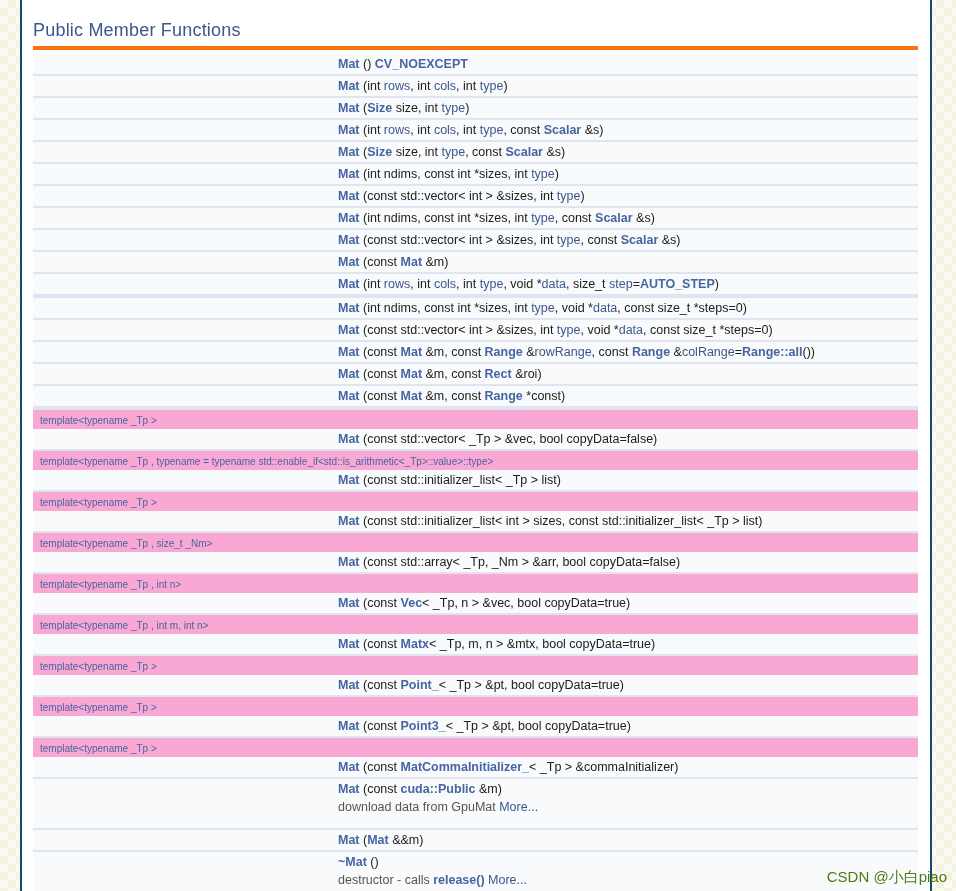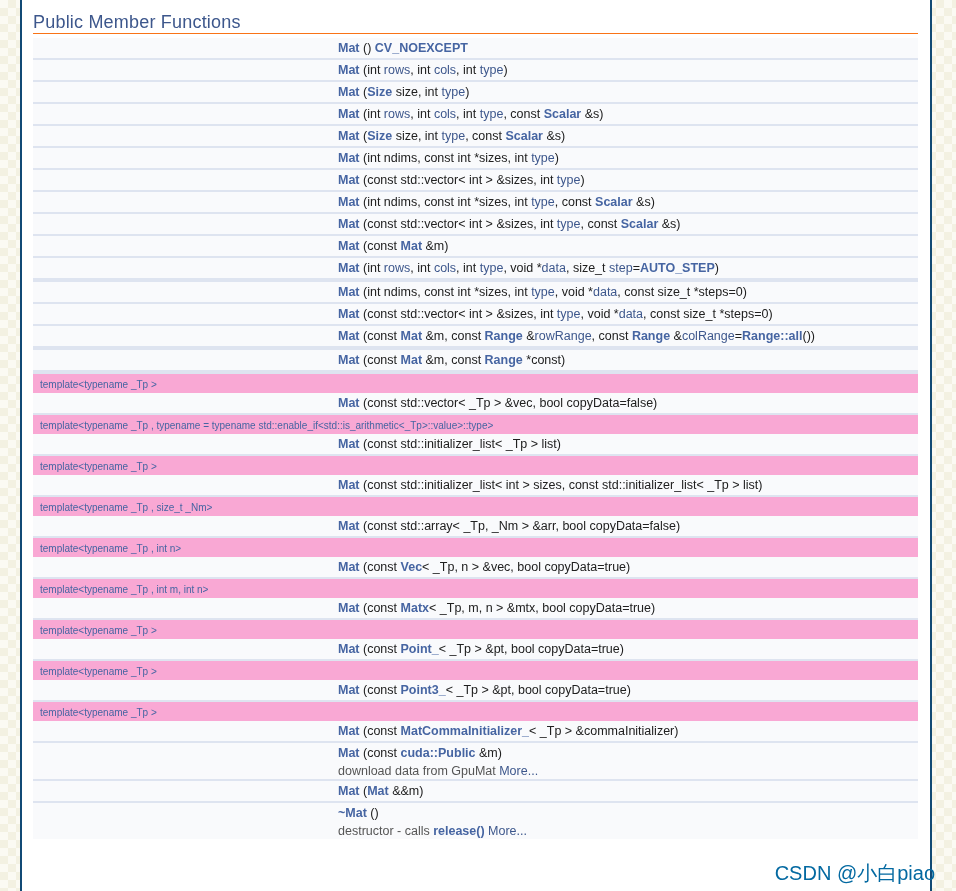--- a/index.html
+++ b/index.html
@@ -21,25 +21,26 @@
   .content {
     position: absolute; left: 20px; top: 0;
     width: 912px; height: 891px;
     background: #ffffff;
     border-left: 2px solid #114a75;
     border-right: 2px solid #114a75;
     padding: 0 12px 0 11px;
     overflow: hidden;
   }
   h2.groupheader {
-    margin-top: 12px;
+    margin-top: 20px;
     font-size: 18px;
     font-weight: normal;
     color: #3d578c;
-    border-bottom: 1px solid #f97316;
+    padding-bottom: 5px;
+    border-bottom: 4px solid #f97316;
     letter-spacing: 0.2px;
   }
   table.memberdecls {
     width: 100%;
     margin-top: 4px;
     border-collapse: separate;
     border-spacing: 0;
     table-layout: fixed;
     font-size: 12.5px;
     color: #202020;
@@ -69,36 +70,36 @@
     color: #4665A2;
     font-size: 10px;
     line-height: 12px;
     padding: 5px 0 2px 7px;
     white-space: nowrap;
   }
   tr.mdesc td {
     background: #F9FAFC;
   }
   td.mdescRight {
-    padding: 1px 0 0 4px;
+    padding: 1px 0 13px 4px;
     line-height: 15px;
     color: #555555;
     white-space: nowrap;
   }
   a { text-decoration: none; cursor: pointer; }
   a.el { color: #4665A2; font-weight: bold; }
   a.ml { color: #3D578C; font-weight: normal; }
   a.lk { color: #3D578C; font-weight: normal; }
   span.pt { color: #202020; }
   td.mdescRight span.pt { color: #555555; }
   .watermark {
     position: absolute;
-    right: 21px; bottom: 4px;
-    font-size: 20px;
-    color: #0369a1;
+    right: 9px; bottom: 4px;
+    font-size: 15px;
+    color: #4d7c0f;
     z-index: 5;
     white-space: nowrap;
   }
 </style>
 </head>
 <body>
 
 <div class="page-bg"></div>
 
 <div class="content">
@@ -204,20 +205,24 @@
         <tr class="sep">
           <td class="" colspan="2"></td>
         </tr>
         <tr class="memitem">
           <td class="memItemLeft"></td>
           <td class="memItemRight"><a class="el">Mat</a><span class="pt"> (const </span><a class="el">Mat</a><span class="pt"> &amp;m, const </span><a class="el">Range</a><span class="pt"> &amp;</span><a class="ml">rowRange</a><span class="pt">, const </span><a class="el">Range</a><span class="pt"> &amp;</span><a class="ml">colRange</a><span class="pt">=</span><a class="el">Range::all</a><span class="pt">())</span></td>
         </tr>
         <tr class="sep">
           <td class="" colspan="2"></td>
         </tr>
+        <tr class="memitem">
+          <td class="memItemLeft"></td>
+          <td class="memItemRight"><a class="el">Mat</a><span class="pt"> (const </span><a class="el">Mat</a><span class="pt"> &amp;m, const </span><a class="el">Rect</a><span class="pt"> &amp;roi)</span></td>
+        </tr>
         <tr class="sep">
           <td class="" colspan="2"></td>
         </tr>
         <tr class="memitem">
           <td class="memItemLeft"></td>
           <td class="memItemRight"><a class="el">Mat</a><span class="pt"> (const </span><a class="el">Mat</a><span class="pt"> &amp;m, const </span><a class="el">Range</a><span class="pt"> *const)</span></td>
         </tr>
         <tr class="sep">
           <td class="" colspan="2"></td>
         </tr>

